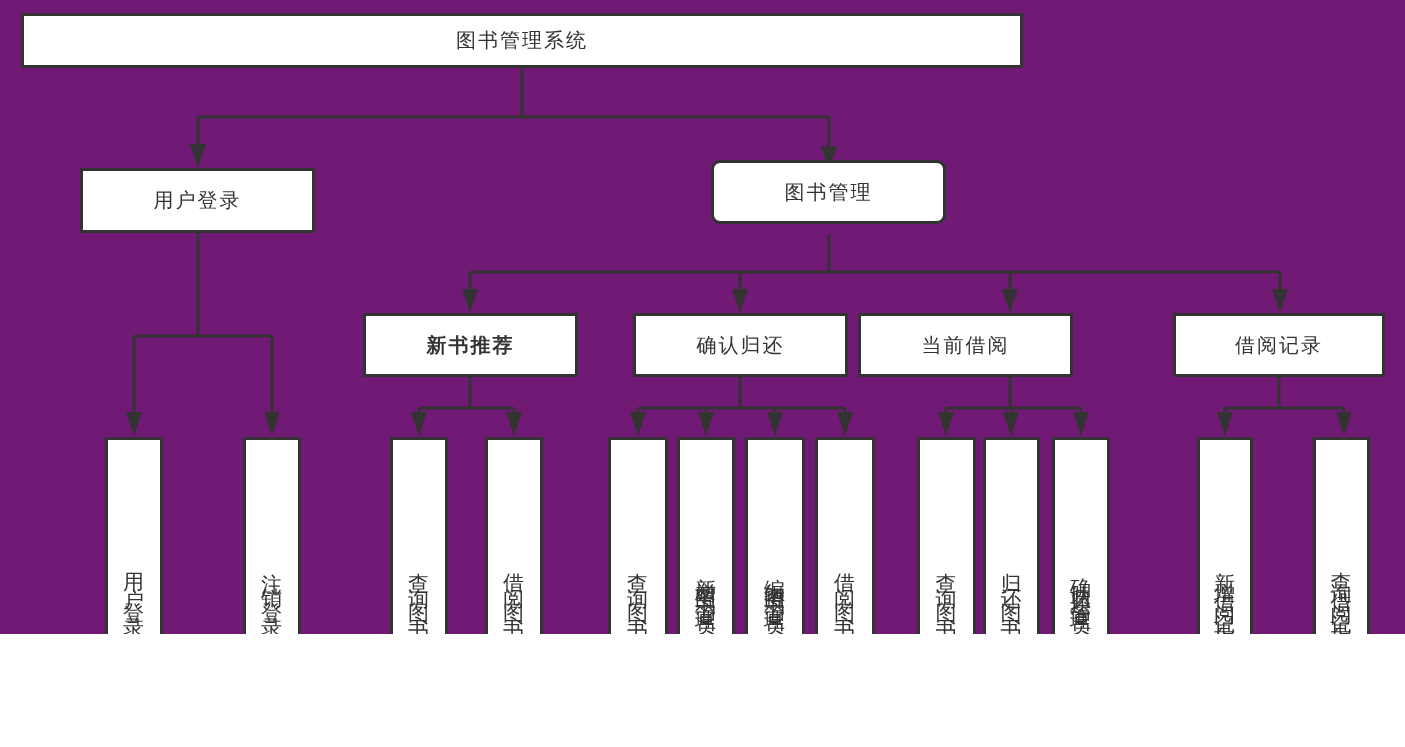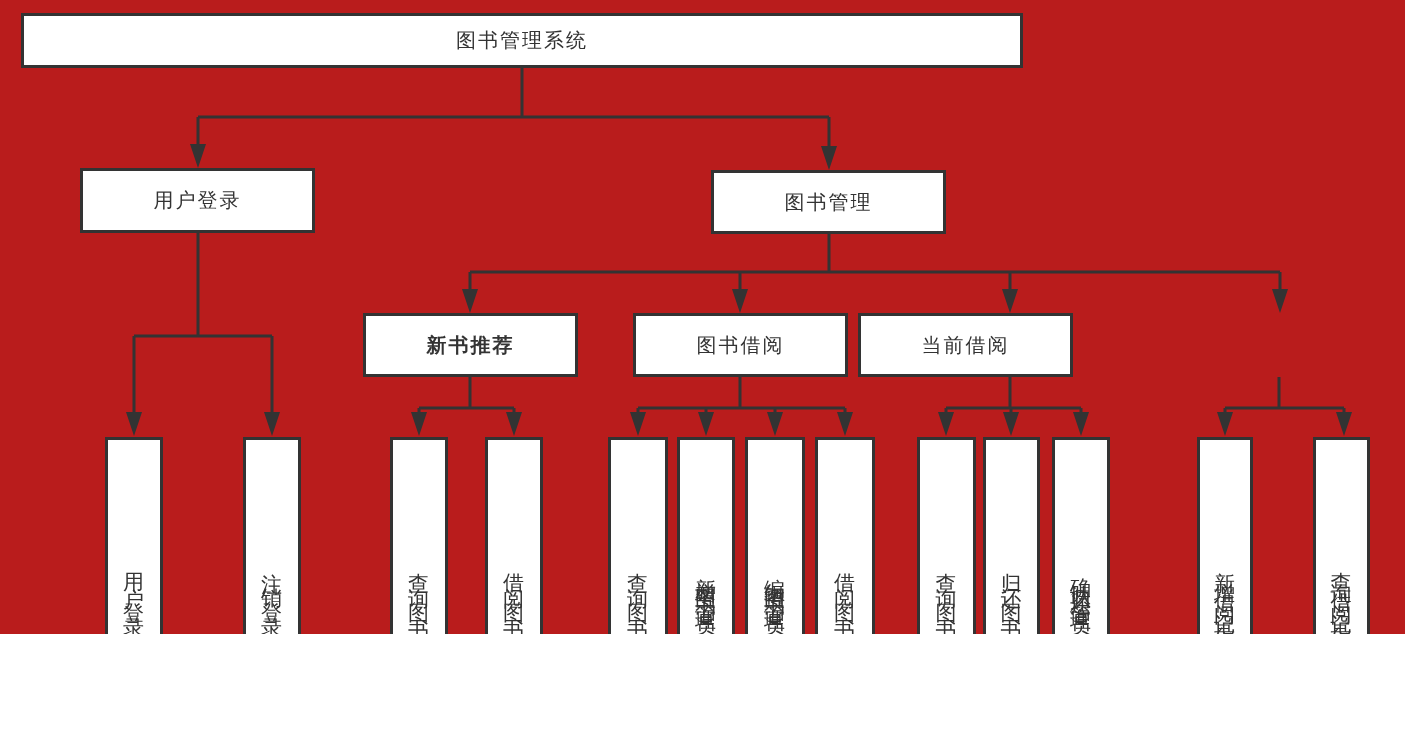--- a/index.html
+++ b/index.html
@@ -1,17 +1,17 @@
 <!DOCTYPE html>
 <html><head>
 <meta charset="utf-8">
 <style>
   html,body{margin:0;padding:0;background:#fff;}
   #canvas{
-    position:relative;width:1405px;height:634px;background:#b91c1c;overflow:hidden;
+    position:relative;width:1405px;height:634px;background:#701a75;overflow:hidden;
     font-family:"Liberation Sans","DejaVu Sans",sans-serif;color:#333;
   }
   #wires{position:absolute;left:0;top:0;z-index:1;}
   .hbox{
     position:absolute;box-sizing:border-box;border:3px solid #333;background:#fff;
     display:flex;align-items:center;justify-content:center;
     font-size:20px;letter-spacing:2px;color:#333;z-index:2;
   }
   .vbox{
     position:absolute;box-sizing:border-box;border:3px solid #333;background:#fff;
@@ -61,32 +61,35 @@
     </g>
   </svg>
 
   <div class="hbox" style="left:21px;top:13px;width:1002px;height:55px;">
     <span>图书管理系统</span>
   </div>
 
   <div class="hbox" style="left:80px;top:168px;width:235px;height:65px;">
     <span>用户登录</span>
   </div>
-  <div class="hbox" style="left:711px;top:170px;width:235px;height:64px;">
+  <div class="hbox" style="left:711px;top:160px;width:235px;height:64px;border-radius:9px;">
     <span>图书管理</span>
   </div>
 
   <div class="hbox" style="left:363px;top:313px;width:215px;height:64px;font-weight:bold;">
     <span>新书推荐</span>
   </div>
   <div class="hbox" style="left:633px;top:313px;width:215px;height:64px;">
-    <span>图书借阅</span>
+    <span>确认归还</span>
   </div>
   <div class="hbox" style="left:858px;top:313px;width:215px;height:64px;">
     <span>当前借阅</span>
+  </div>
+  <div class="hbox" style="left:1173px;top:313px;width:212px;height:64px;">
+    <span>借阅记录</span>
   </div>
 
   <div class="vbox" style="left:105px;top:437px;width:58px;height:298px;">
     <span>用户登录</span>
   </div>
   <div class="vbox" style="left:243px;top:437px;width:58px;height:298px;">
     <span>注销登录</span>
   </div>
 
   <div class="vbox" style="left:390px;top:437px;width:58px;height:298px;">

